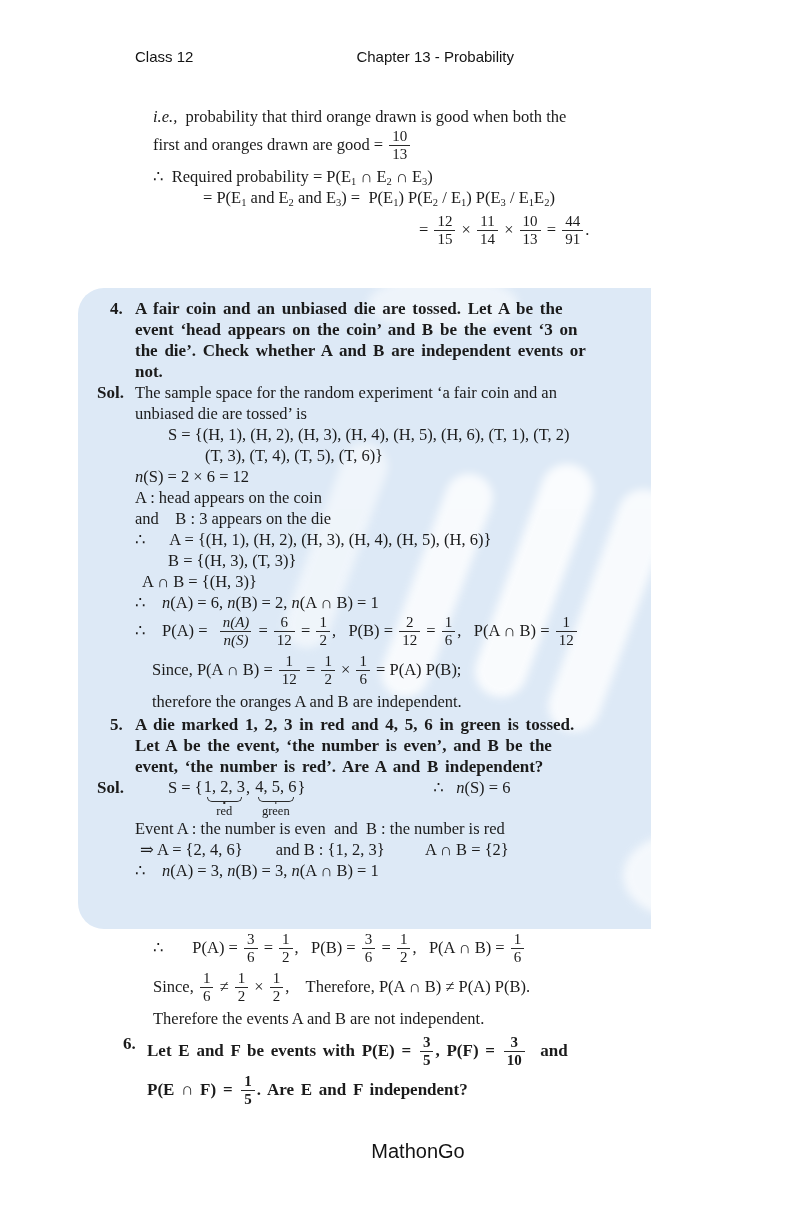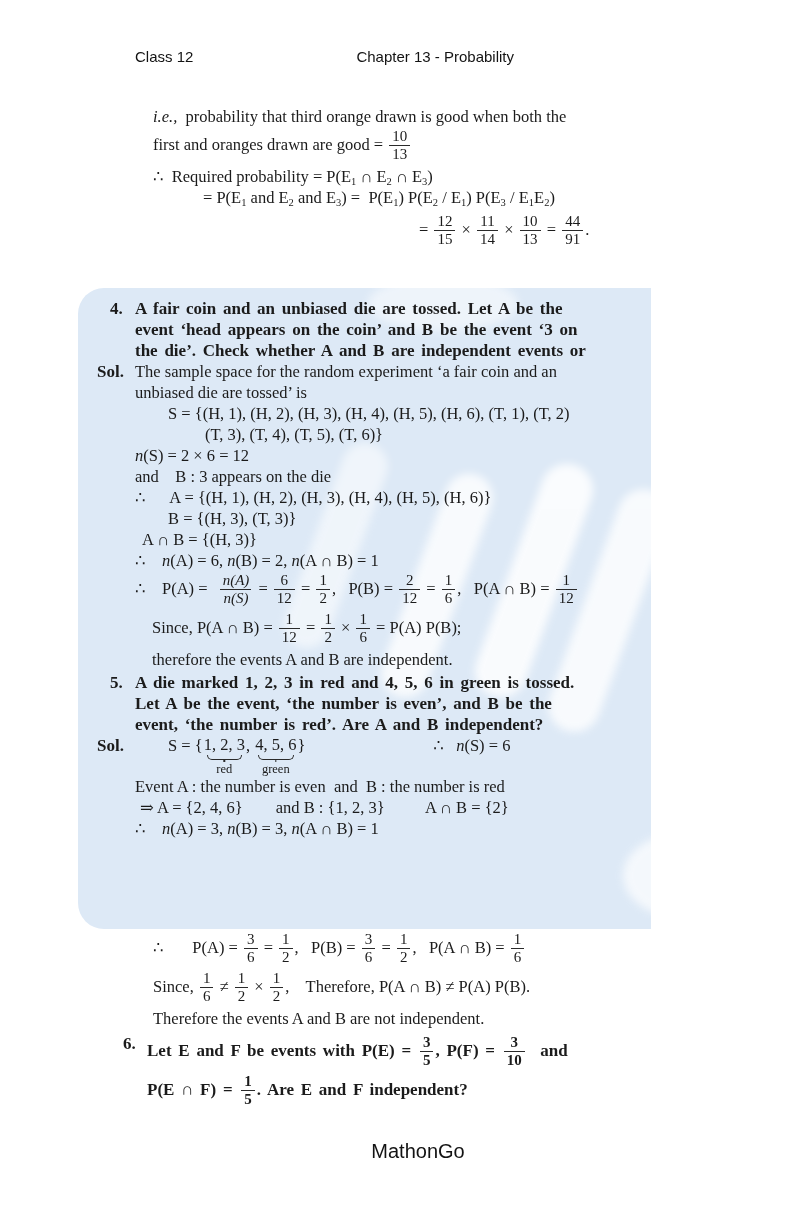--- a/index.html
+++ b/index.html
@@ -81,39 +81,41 @@
     <div class="wm" style="left:595px;top:290px;width:95px;height:95px;border-radius:50%;opacity:.75;"></div>
     <div class="wm" style="left:545px;top:545px;width:120px;height:85px;border-radius:50%;opacity:.7;"></div>
 
     <div class="content">
       <div class="qrow">
         <span class="qnum">4.</span>
         <div class="qtx">
           <div class="ln">A fair coin and an unbiased die are tossed. Let A be the</div>
           <div class="ln">event ‘head appears on the coin’ and B be the event ‘3 on</div>
           <div class="ln">the die’. Check whether A and B are independent events or</div>
+          <div class="ln">not.</div>
         </div>
       </div>
 
       <div class="srow">
         <span class="slabel">Sol.</span>
         <div class="stx">
           <div class="ln">The sample space for the random experiment ‘a fair coin and an</div>
           <div class="ln">unbiased die are tossed’ is</div>
           <div class="ln ind33">S = {(H, 1), (H, 2), (H, 3), (H, 4), (H, 5), (H, 6), (T, 1), (T, 2)</div>
           <div class="ln ind70">(T, 3), (T, 4), (T, 5), (T, 6)}</div>
           <div class="ln"><span class="it">n</span>(S) = 2 × 6 = 12</div>
+          <div class="ln">A : head appears on the coin</div>
           <div class="ln">and    B : 3 appears on the die</div>
           <div class="ln">∴      A = {(H, 1), (H, 2), (H, 3), (H, 4), (H, 5), (H, 6)}</div>
           <div class="ln ind33">B = {(H, 3), (T, 3)}</div>
           <div class="ln ind7">A ∩ B = {(H, 3)}</div>
           <div class="ln">∴    <span class="it">n</span>(A) = 6, <span class="it">n</span>(B) = 2, <span class="it">n</span>(A ∩ B) = 1</div>
           <div class="ln frl">∴    P(A) = <span class="frac itf"><span class="fn">n(A)</span><span class="fd">n(S)</span></span> = <span class="frac"><span class="fn">6</span><span class="fd">12</span></span> = <span class="frac"><span class="fn">1</span><span class="fd">2</span></span>,   P(B) = <span class="frac"><span class="fn">2</span><span class="fd">12</span></span> = <span class="frac"><span class="fn">1</span><span class="fd">6</span></span>,   P(A ∩ B) = <span class="frac"><span class="fn">1</span><span class="fd">12</span></span></div>
           <div class="ln frl ind17">Since, P(A ∩ B) = <span class="frac"><span class="fn">1</span><span class="fd">12</span></span> = <span class="frac"><span class="fn">1</span><span class="fd">2</span></span> × <span class="frac"><span class="fn">1</span><span class="fd">6</span></span> = P(A) P(B);</div>
-          <div class="ln ind17">therefore the events A and B are independent.</div>
+          <div class="ln ind17">therefore the oranges A and B are independent.</div>
         </div>
       </div>
 
       <div class="qrow">
         <span class="qnum">5.</span>
         <div class="qtx">
           <div class="ln">A die marked 1, 2, 3 in red and 4, 5, 6 in green is tossed.</div>
           <div class="ln">Let A be the event, ‘the number is even’, and B be the</div>
           <div class="ln">event, ‘the number is red’. Are A and B independent?</div>
         </div>

